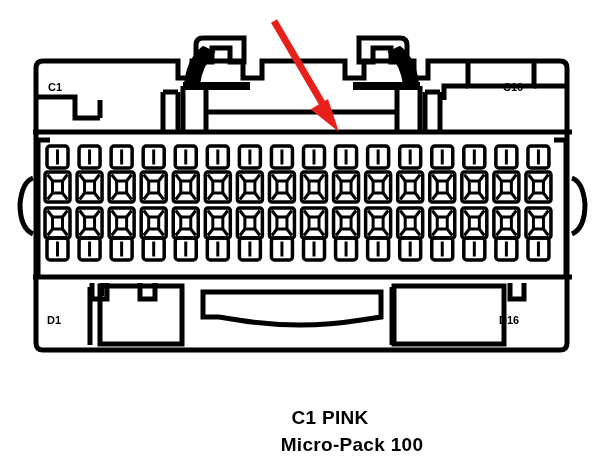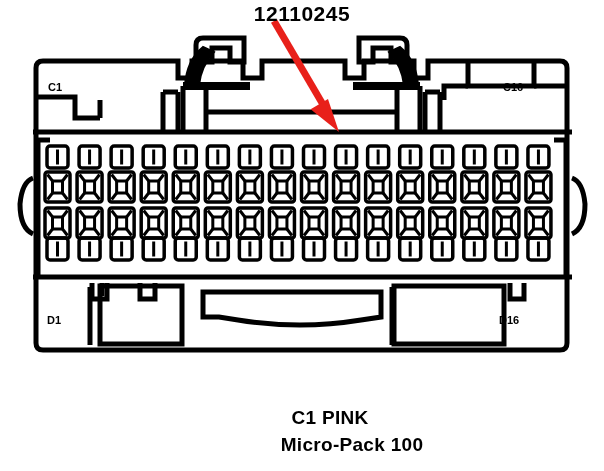--- a/index.html
+++ b/index.html
@@ -64,21 +64,20 @@
     font-size: 11px;
     font-weight: bold;
     fill: #000000;
   }
 </style>
 </head>
 <body>
 
 <div id="diagram-root">
 
-  <div class="part-number-label">12110245</div>
 
   <svg width="604" height="471" viewBox="0 0 604 471">
 
     <g fill="none" stroke="#000000">
 
       <path d="M 36 68
                Q 36 61 43 61
                L 178 61
                L 178 78
                L 192 78

